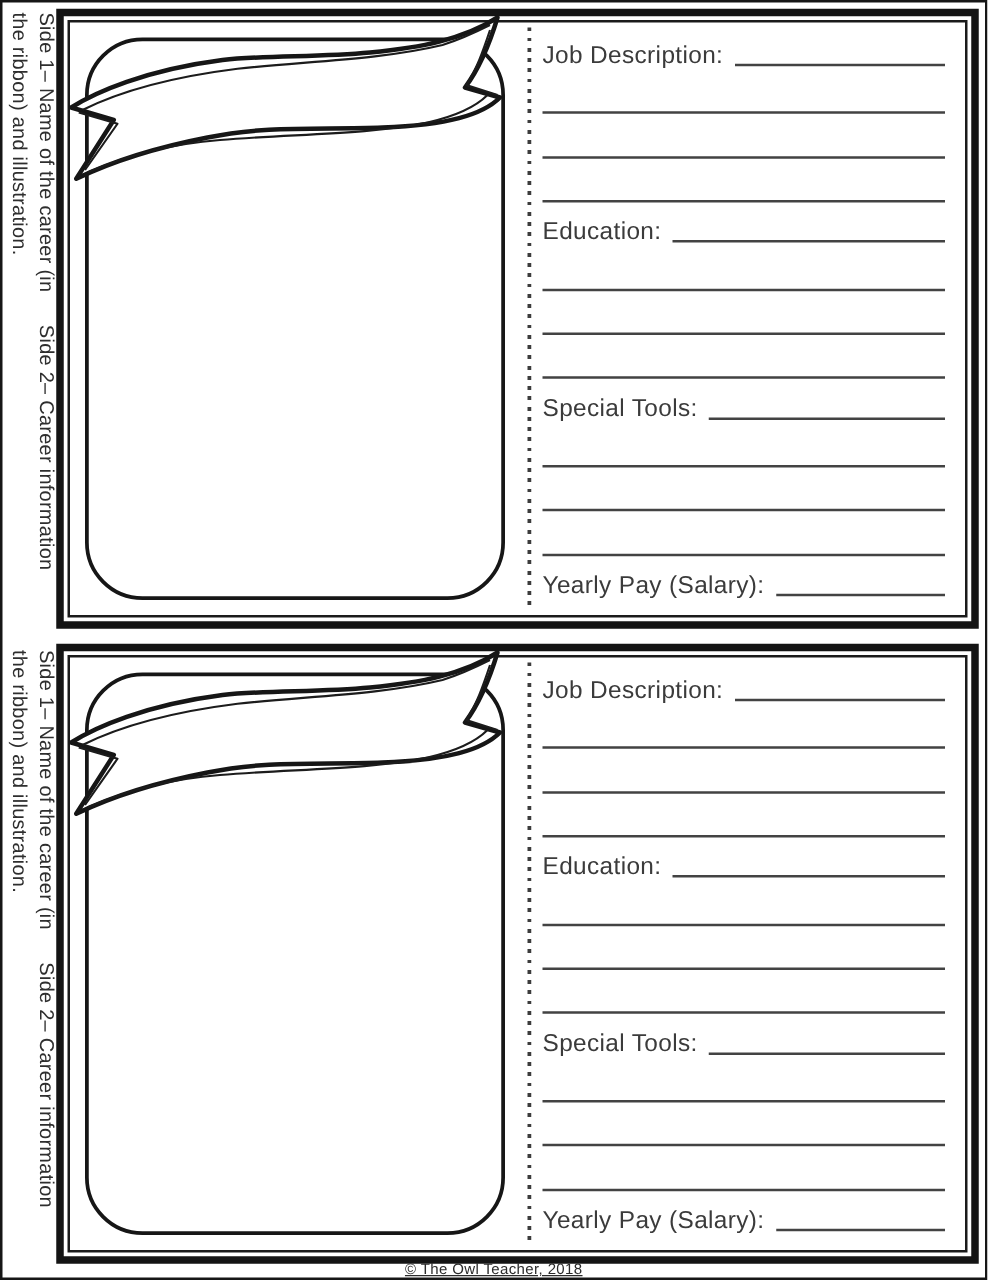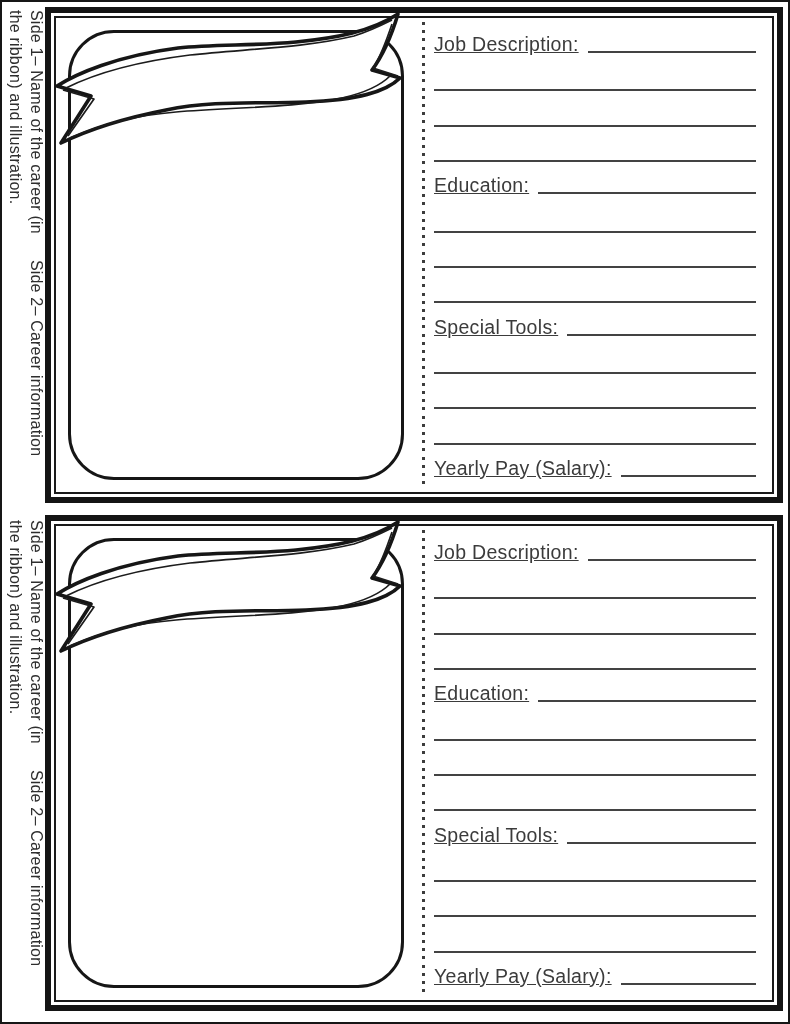--- a/index.html
+++ b/index.html
@@ -39,21 +39,20 @@
   .divider{
     width:3px;flex:none;margin:4px 0;
     background:repeating-linear-gradient(to bottom,#3c3c3c 0 3px,transparent 3px 8.2px);
   }
   
   .form{
     flex:1;display:flex;flex-direction:column;justify-content:space-between;
     padding:8px 16px 12px 9px;
     font-size:19.5px;letter-spacing:.3px;color:#3b3b3b;
     box-sizing:border-box;
-    text-decoration:underline;
   }
   .row{height:30px;display:flex;align-items:flex-end;}
   .lbl{white-space:nowrap;}
   .fill{flex:1;border-bottom:2.2px solid #434343;}
   .label-row .fill{margin-left:9px;margin-bottom:3px;}
   
   .side-note{
     position:absolute;left:3px;width:44px;height:488px;
     writing-mode:vertical-rl;
     font-size:16px;line-height:21.5px;letter-spacing:.2px;color:#2e2e2e;
@@ -207,13 +206,14 @@
 
   <aside class="side-note n2">
     <div class="vcol">
       <span>Side 1– Name of the career (in</span><span class="vgap"></span><span>Side 2– Career information</span>
     </div>
     <div class="vcol">
       <span>the ribbon) and illustration.</span>
     </div>
   </aside>
 
+  <div class="footer">© The Owl Teacher, 2018</div>
 </div>
 
 </body></html>

